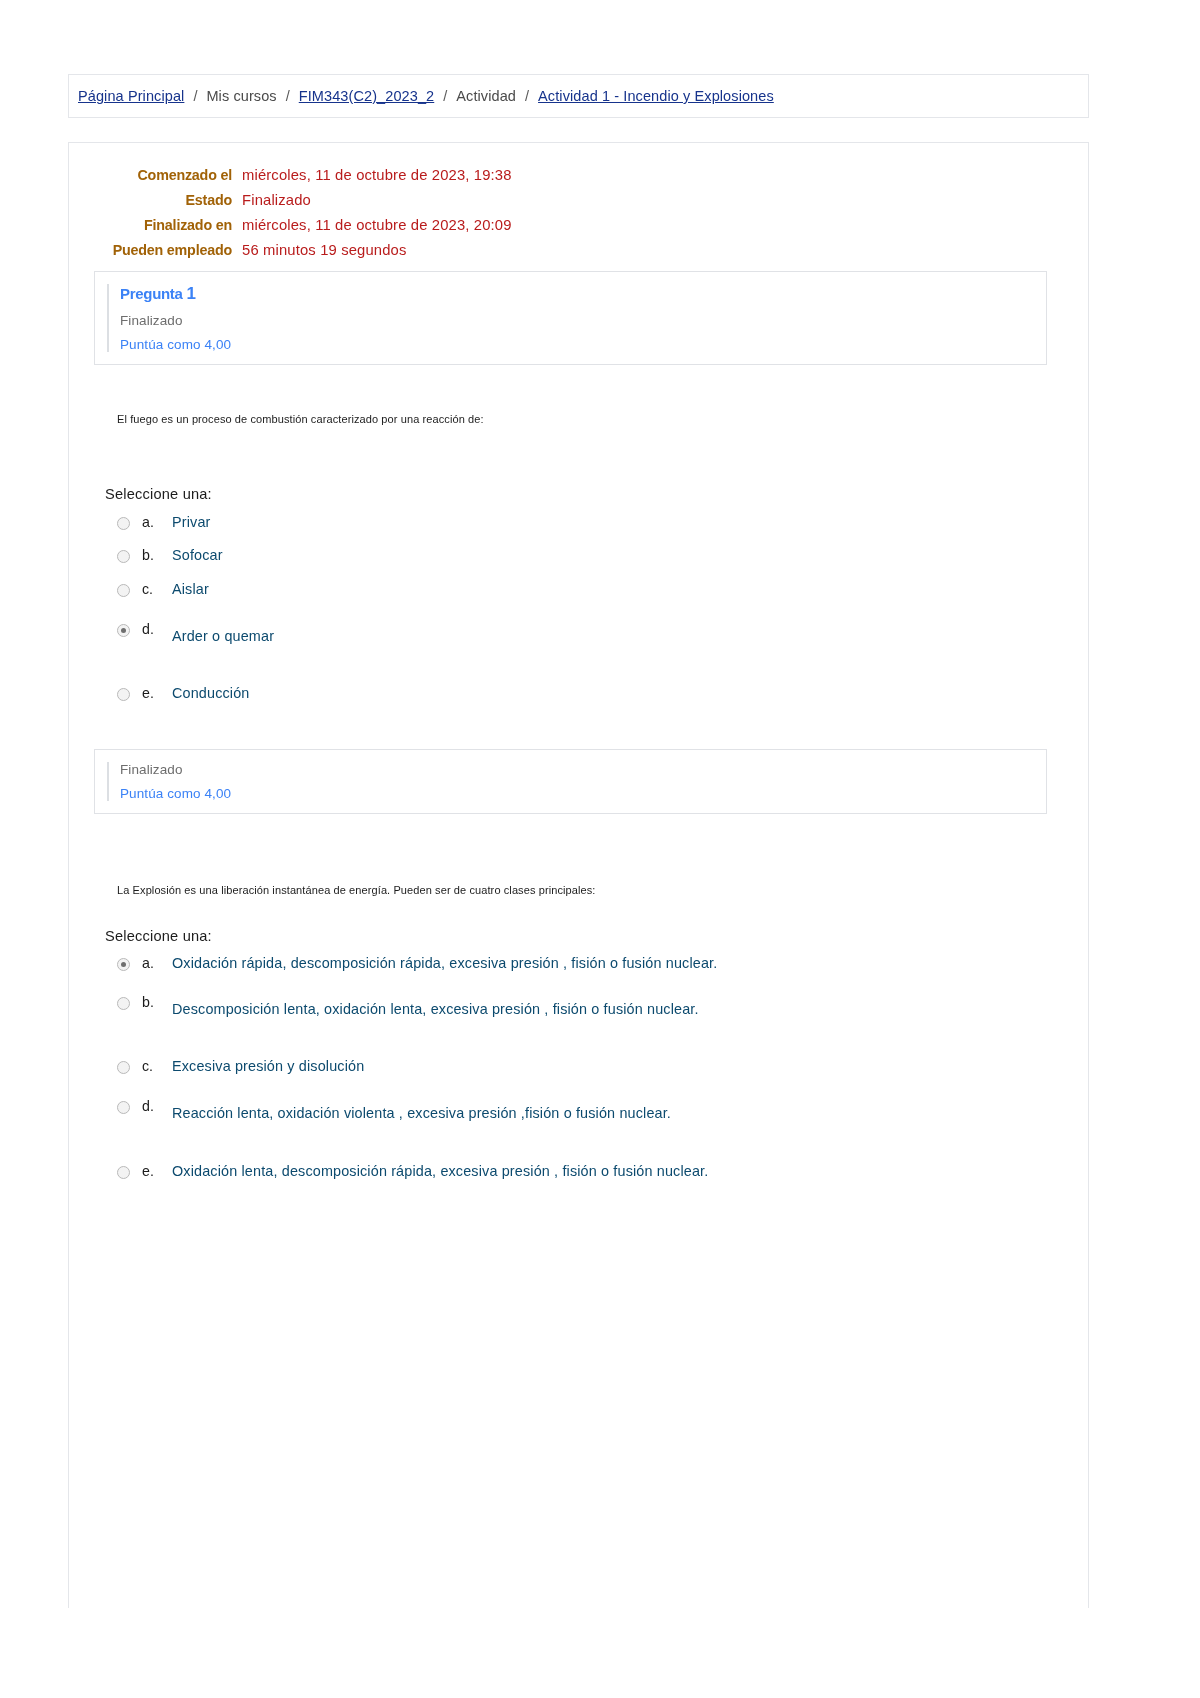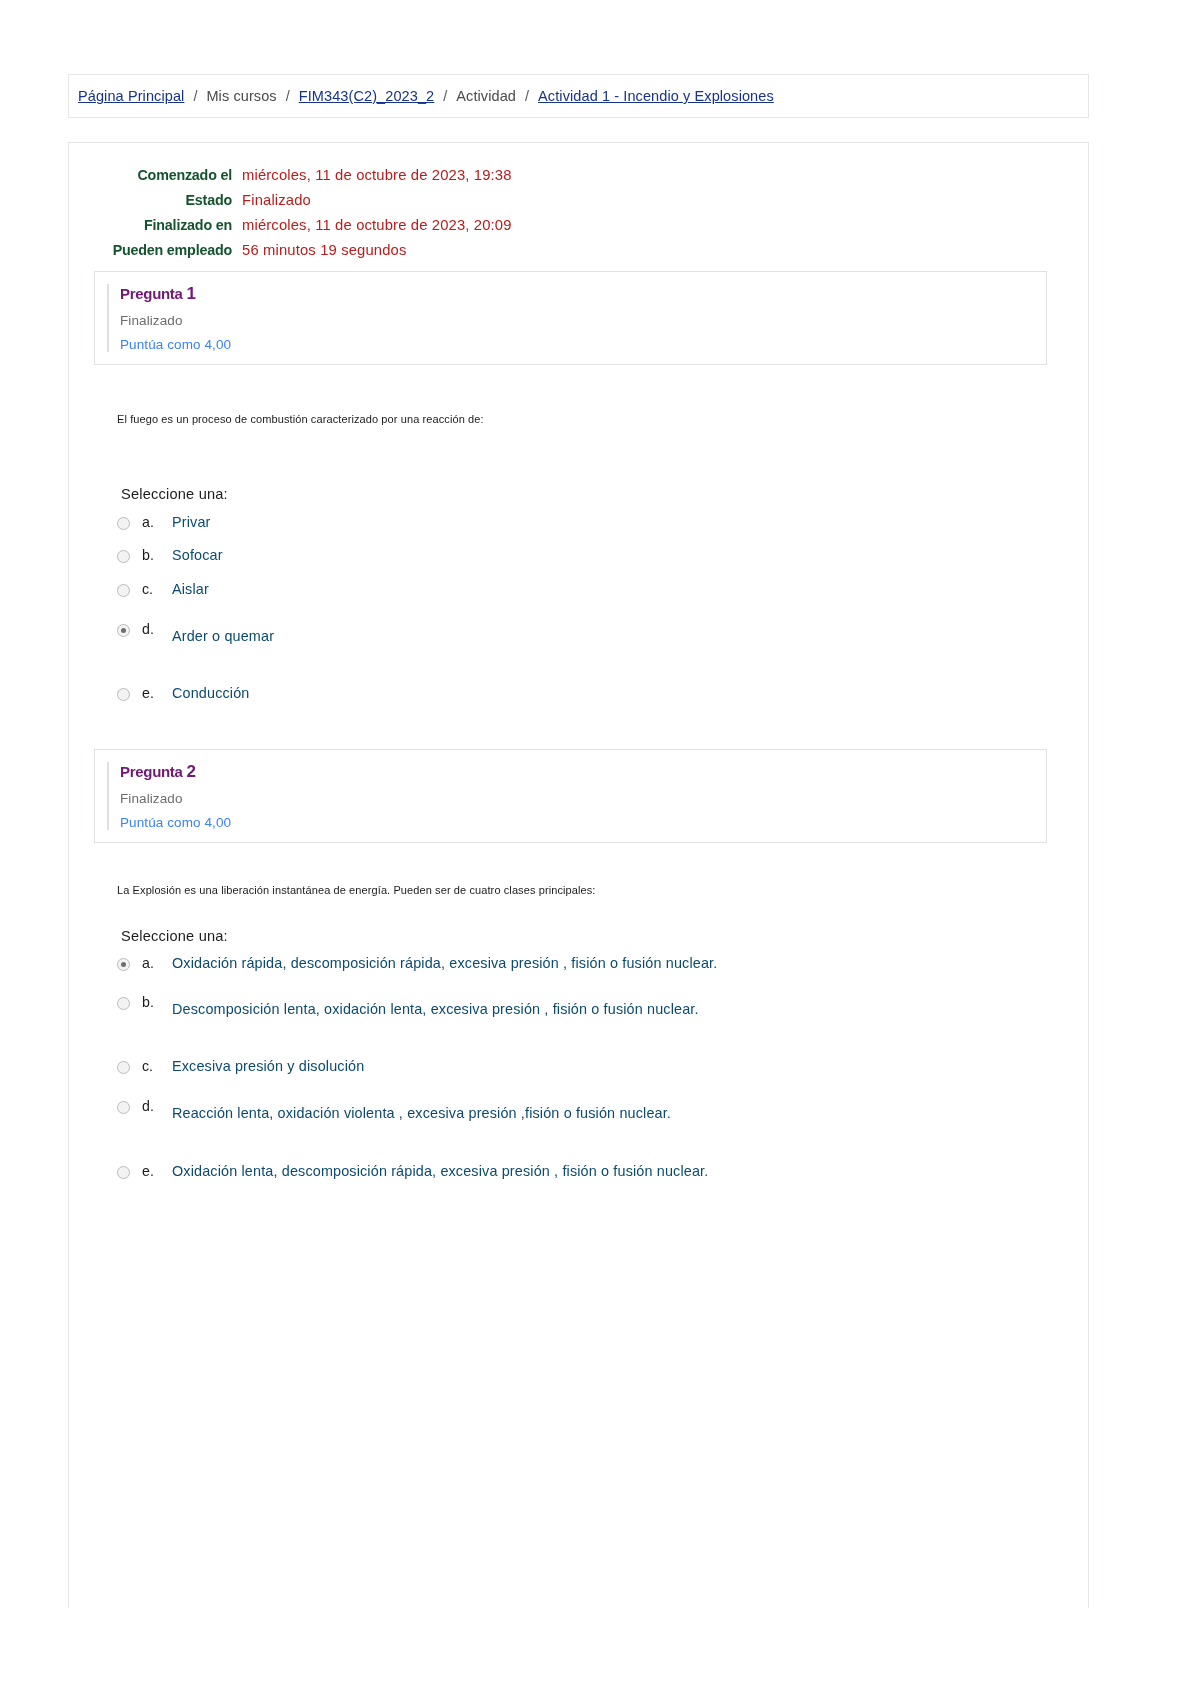--- a/index.html
+++ b/index.html
@@ -77,21 +77,21 @@
   .summary-row {
     display: flex;
     align-items: baseline;
     height: 25px;
   }
   .summary-label {
     width: 163px;
     text-align: right;
     font-weight: bold;
     font-size: 14.3px;
-    color: #14532d;
+    color: #a16207;
     letter-spacing: -0.2px;
   }
   .summary-value {
     margin-left: 10px;
     font-size: 14.8px;
     color: #b91c1c;
     letter-spacing: .15px;
   }
 
   
@@ -102,21 +102,21 @@
     border: 1px solid #e0e2e6;
     box-sizing: border-box;
     background: #ffffff;
     padding: 12px 0 12px 12px;
   }
   .qbox-inner {
     border-left: 2px solid #dcdfe3;
     padding-left: 11px;
   }
   .q-title {
-    color: #701a75;
+    color: #3b82f6;
     font-size: 15px;
     font-weight: bold;
     letter-spacing: -0.3px;
     margin-bottom: 9px;
   }
   .q-title .qnum {
     font-size: 17px;
     letter-spacing: 0;
   }
   .q-state {
@@ -136,21 +136,21 @@
   .qtext {
     position: absolute;
     left: 48px;
     font-size: 11px;
     color: #1c1c1c;
     letter-spacing: .1px;
     white-space: nowrap;
   }
   .prompt {
     position: absolute;
-    left: 52px;
+    left: 36px;
     font-size: 14.6px;
     color: #1c1c1c;
     letter-spacing: .2px;
   }
 
   .answer {
     position: absolute;
     left: 48px;
     display: flex;
     align-items: flex-start;
@@ -276,24 +276,20 @@
 
       <div class="answer" style="top:542px;">
         <span class="radio"></span>
         <span class="ans-letter">e.</span>
         <span class="ans-text">Conducción</span>
       </div>
     </div>
 
     <div class="qbox" style="top:606px;">
       <div class="qbox-inner">
-        <div class="q-title">
-          <span>Pregunta</span>
-          <span class="qnum">2</span>
-        </div>
         <div class="q-state">Finalizado</div>
         <div class="q-mark">Puntúa como 4,00</div>
       </div>
     </div>
 
     <div class="qbody">
       <div class="qtext" style="top:741px;">La Explosión es una liberación instantánea de energía. Pueden ser de cuatro clases principales:</div>
       <div class="prompt" style="top:785px;">Seleccione una:</div>
 
       <div class="answer" style="top:812px;">

